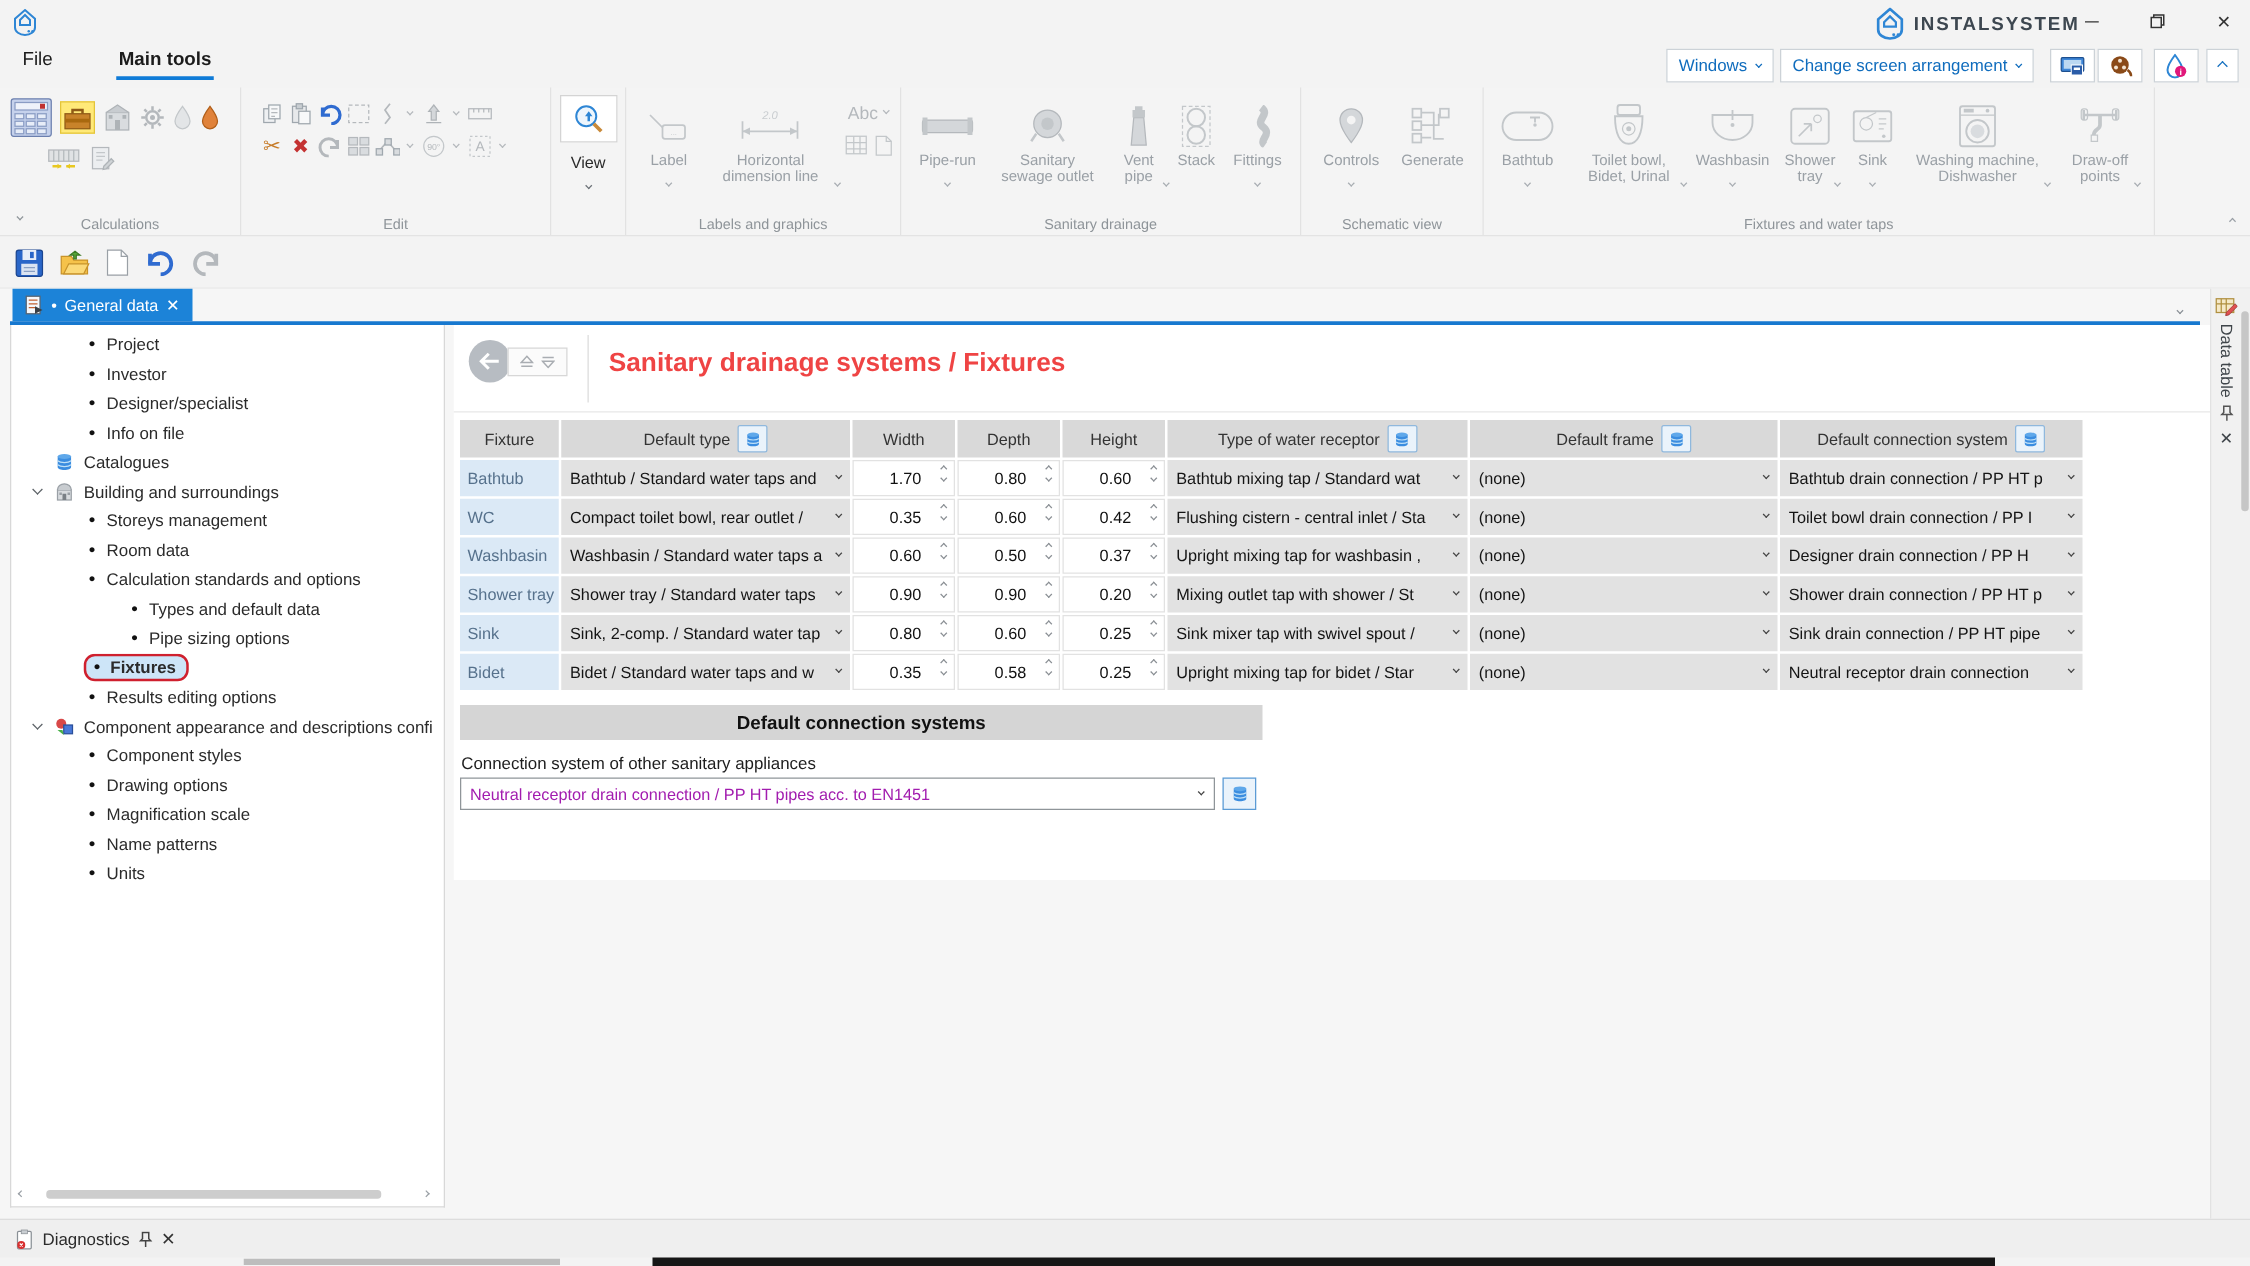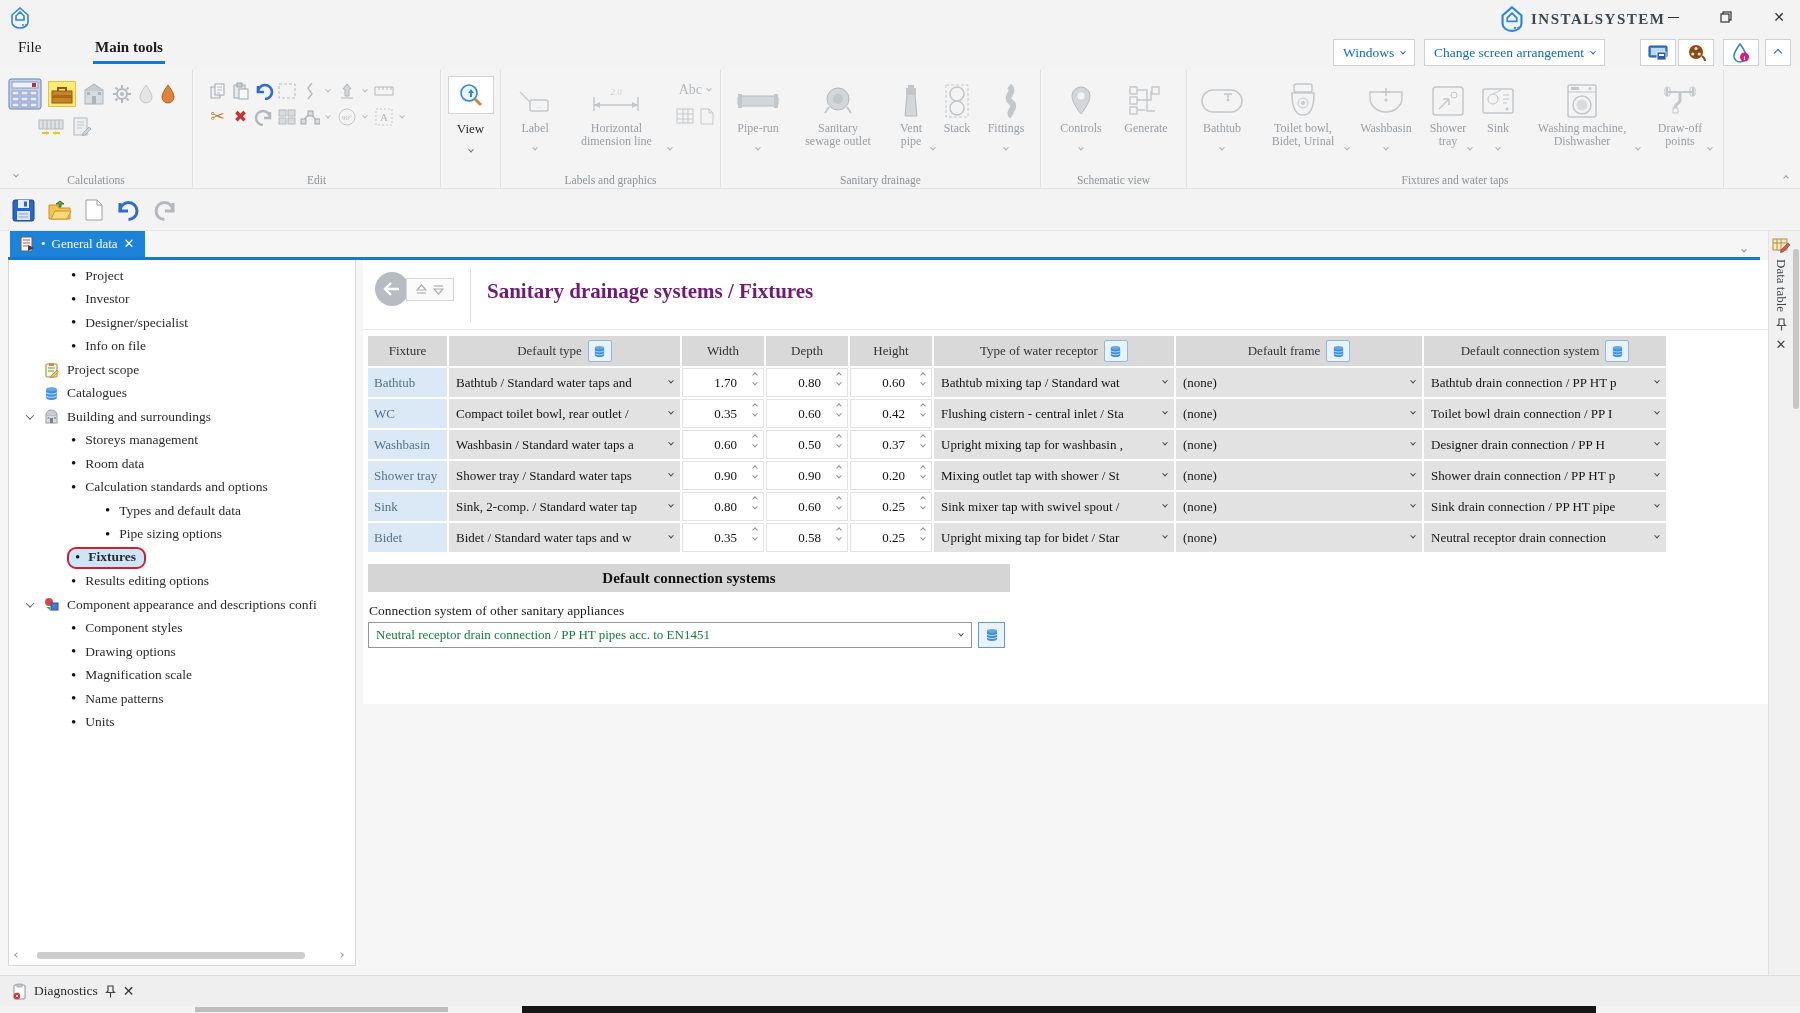--- a/index.html
+++ b/index.html
@@ -1,17 +1,17 @@
 <!DOCTYPE html>
 <html><head>
 <meta charset="utf-8">
 <style>
   *{margin:0;padding:0;box-sizing:border-box}
   body{background:#888;font-family:"Liberation Sans",sans-serif}
-  .app{position:relative;width:1800px;height:1013px;background:#f3f3f3;overflow:hidden;font-family:Liberation Serif, serif;color:#222}
+  .app{position:relative;width:1800px;height:1013px;background:#f3f3f3;overflow:hidden;font-family:Liberation Sans, sans-serif;color:#222}
 
   
   .cv{display:inline-block;width:6px;height:6px;border-right:1.5px solid currentColor;border-bottom:1.5px solid currentColor}
   .cv.d{transform:rotate(45deg) translate(-1px,-1px)}
   .cv.u{transform:rotate(-135deg)}
   .cv.l{transform:rotate(135deg)}
   .cv.r{transform:rotate(-45deg)}
   .cv.sm{width:4px;height:4px;border-width:1.2px}
 
   
@@ -74,38 +74,38 @@
   .hscroll{position:absolute;left:0;bottom:2px;width:100%;height:16px;display:flex;align-items:center}
   .hscroll .arr{width:16px;color:#9aa0a6;display:flex;justify-content:center}
   .hscroll .thumb{height:7px;background:#cdcdcd;border-radius:3px;width:268px;margin-left:12px}
   .hscroll .endarr{margin-left:auto;margin-right:6px}
 
   .content{position:absolute;left:363px;top:29px;width:1405px;height:444px;background:#fff}
   .chead{position:absolute;left:0;top:0;width:100%;height:70px;border-bottom:1px solid #e8e8e8}
   .backcirc{position:absolute;left:12px;top:12px;width:34px;height:34px;border-radius:50%;background:#b7bcc2;display:flex;align-items:center;justify-content:center}
   .backbox{position:absolute;left:43px;top:18px;width:48px;height:23px;background:#fbfbfb;border:1px solid #d7d7d7;display:flex;align-items:center;justify-content:center;gap:6px;color:#a9adb2}
   .cdivider{position:absolute;left:107px;top:8px;height:54px;border-left:1px solid #dcdcdc}
-  .ctitle{position:absolute;left:124px;top:19px;font-size:21px;font-weight:bold;color:#701a75}
+  .ctitle{position:absolute;left:124px;top:19px;font-size:21px;font-weight:bold;color:#ef4444}
 
   
   .dtable{position:absolute;left:5px;top:76px}
   .trow{display:flex;margin-bottom:2px}
   .tc{flex:0 0 auto;height:29px;margin-right:2px;position:relative;overflow:hidden}
   .c0{width:79px}.c1{width:231px}.c2{width:82px}.c3{width:82px}.c4{width:82px}.c5{width:240px}.c6{width:246px}.c7{width:242px}
   .hrow .tc{background:#d9d9d9;height:30px;display:flex;align-items:center;justify-content:center;font-size:13px;color:#333;gap:6px}
   .dbbtn{width:24px;height:22px;background:#eaf3fb;border:1px solid #8fb8dd;border-radius:2px;display:flex;align-items:center;justify-content:center}
   .fixcell{background:#dbe9f6;color:#56718c;font-size:13px;display:flex;align-items:center;padding-left:6px}
   .selcell{background:#e2e2e2;color:#141414;font-size:13px;display:flex;align-items:center;padding:0 18px 0 7px;white-space:nowrap}
   .selcell .cv{position:absolute;right:7px;top:12px;color:#444}
   .numcell{background:#fff;border:1px solid #e2e2e2;font-size:13px;color:#111;display:flex;align-items:center;justify-content:flex-end;padding-right:26px}
   .spin{position:absolute;right:6px;top:4px;display:flex;flex-direction:column;gap:5px;color:#8a8f94}
 
   .secbar{position:absolute;left:5px;top:304px;width:642px;height:28px;background:#d5d5d5;display:flex;align-items:center;justify-content:center;font-size:15px;font-weight:bold;color:#111}
   .seclabel{position:absolute;left:6px;top:343px;font-size:13.5px;color:#1d1d1d}
-  .bigselect{position:absolute;left:5px;top:362px;width:604px;height:26px;background:#fff;border:1px solid #8f9599;font-size:13px;color:#15803d;display:flex;align-items:center;padding:0 22px 0 7px;white-space:nowrap;overflow:hidden}
+  .bigselect{position:absolute;left:5px;top:362px;width:604px;height:26px;background:#fff;border:1px solid #8f9599;font-size:13px;color:#a21caf;display:flex;align-items:center;padding:0 22px 0 7px;white-space:nowrap;overflow:hidden}
   .bigselect .cv{position:absolute;right:8px;top:10px;color:#444}
   .bigdb{position:absolute;left:615px;top:362px;width:27px;height:26px;background:#eaf3fb;border:1px solid #5b9bd5;display:flex;align-items:center;justify-content:center}
 
   
   .rightstrip{position:absolute;left:1768px;top:0;width:32px;height:744px;background:#f1f1f1;border-left:1px solid #e2e2e2}
   .rs-inner{position:absolute;left:3px;top:6px;display:flex;flex-direction:column;align-items:center;gap:6px}
   .vtext{writing-mode:vertical-rl;font-size:13px;color:#3f454a}
   .vscroll{position:absolute;left:1793px;top:18px;width:6px;height:160px;background:#c6c6c6;border-radius:3px}
 
   
@@ -695,31 +695,20 @@
             <span class="bl">Investor</span>
           </div>
         <div class="ti b1">
             <span class="bull">•</span>
             <span class="bl">Designer/specialist</span>
           </div>
         <div class="ti b1">
             <span class="bull">•</span>
             <span class="bl">Info on file</span>
           </div>
-        <div class="ti noch">
-          <span class="tico">
-              <svg width="15" height="16" viewBox="0 0 15 16">
-                <rect x="2" y="2" width="11" height="13" rx="1" fill="#fdf6ec" stroke="#b07830"></rect>
-                <rect x="5" y="1" width="5" height="3" fill="#c89050"></rect>
-                <path d="M4 6h7M4 9h6" stroke="#58a83a"></path>
-                <path d="M7 14 l6 -6 1.6 1.6 -6 6 -2 .4 Z" fill="#f0c040" stroke="#a87818" stroke-width="0.6"></path>
-              </svg>
-            </span>
-          <span class="tl">Project scope</span>
-        </div>
         <div class="ti noch">
           <span class="tico">
               <svg width="15" height="15" viewBox="0 0 14 14">
                 <path d="M2 3v8c0 1.2 2.2 2 5 2s5-.8 5-2V3" fill="#3b8de0"></path>
                 <ellipse cx="7" cy="3" rx="5" ry="1.9" fill="#5fa8ea"></ellipse>
                 <path d="M2 6.2c1 .8 2.8 1.3 5 1.3s4-.5 5-1.3M2 9.2c1 .8 2.8 1.3 5 1.3s4-.5 5-1.3" stroke="#bfe0f7" fill="none"></path>
               </svg>
             </span>
           <span class="tl">Catalogues</span>
         </div>

